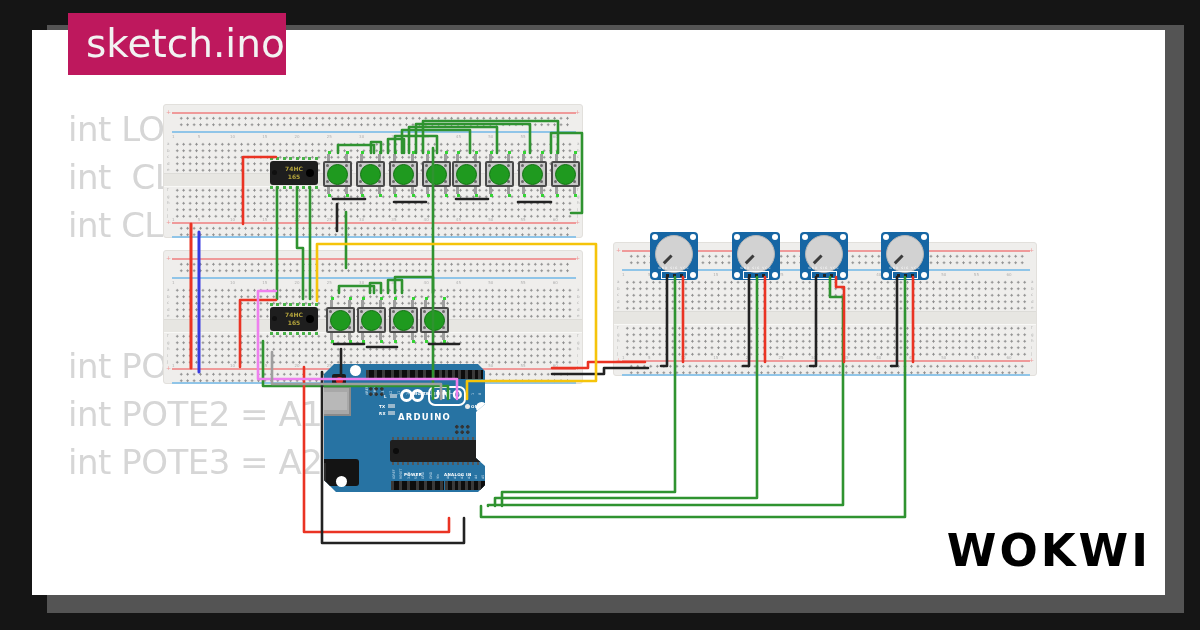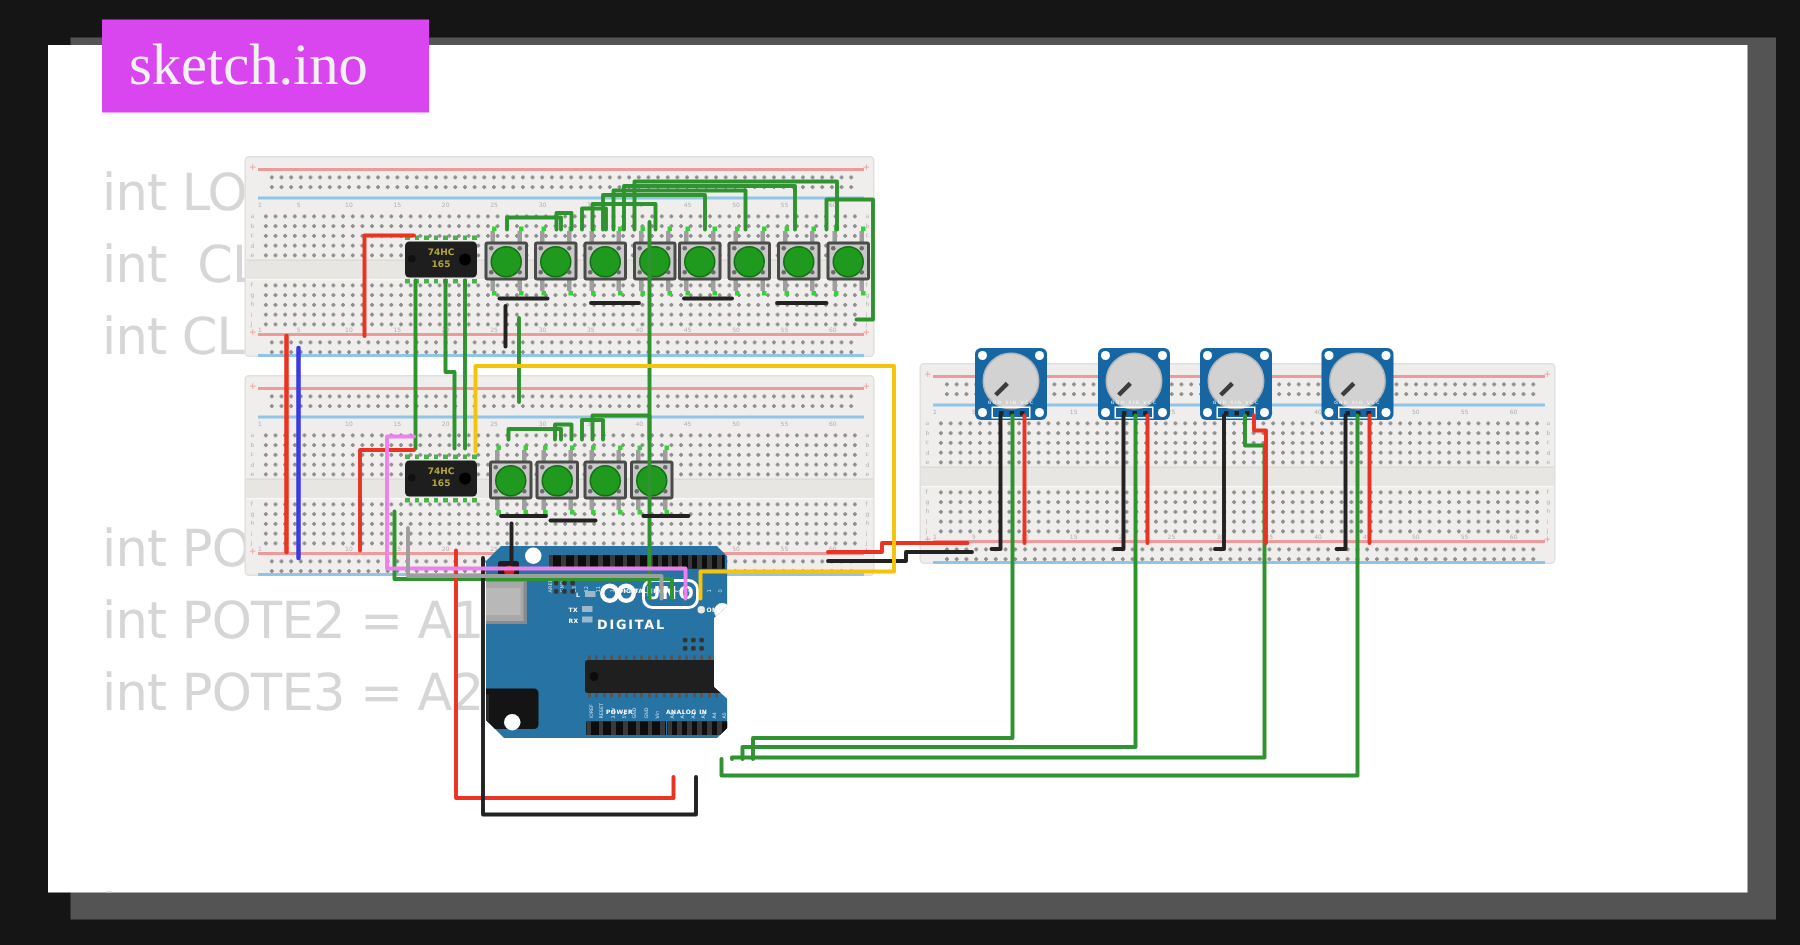--- a/index.html
+++ b/index.html
@@ -1,22 +1,22 @@
 <!DOCTYPE html>
 <html><head>
 <meta charset="utf-8">
 <style>
   html,body{margin:0;padding:0;}
   body{width:1200px;height:630px;background:#151515;position:relative;overflow:hidden;
        font-family:"DejaVu Sans","Liberation Sans",sans-serif;}
   .shadow{position:absolute;left:47px;top:25px;width:1137px;height:588px;background:#545454;}
   .canvas{position:absolute;left:32px;top:30px;width:1133px;height:565px;background:#ffffff;overflow:hidden;}
   .layer{position:absolute;left:-32px;top:-30px;width:1200px;height:630px;}
-  .tab{position:absolute;left:68px;top:13px;width:218px;height:62px;background:#d946ef;color:#f2f2f2;
-       font-size:39px;line-height:62px;padding-left:18px;box-sizing:border-box;font-family:Liberation Serif, serif;}
+  .tab{position:absolute;left:68px;top:13px;width:218px;height:62px;background:#be185d;color:#f2f2f2;
+       font-size:39px;line-height:62px;padding-left:18px;box-sizing:border-box;}
   .logo{position:absolute;right:14px;bottom:18px;font-size:45px;font-weight:bold;letter-spacing:3px;color:#000;}
   .code-line{position:absolute;left:68px;font-size:34px;color:#d6d6d6;letter-spacing:-0.5px;white-space:pre;}
   
   .bb{position:absolute;background:#efeeec;border:1px solid #e2e0dc;border-radius:3px;box-sizing:border-box;}
   .rline{position:absolute;height:1.5px;}
   .rl-red{background:#ef9a9a;}
   .rl-blue{background:#90c5e8;}
   .dots{position:absolute;background-image:radial-gradient(#8f8f8f 1.05px, rgba(0,0,0,0) 1.3px);}
   .channel{position:absolute;left:0;height:12px;width:100%;background:#e7e6e2;border-top:1px solid #dddcd8;border-bottom:1px solid #f8f8f6;}
   .nums{position:absolute;font-size:4px;color:#b0b0b0;}
@@ -546,39 +546,40 @@
         <div class="icsp" style="left: 130px; top: 60px;"></div>
         <div class="usb">
           <div style="position: absolute; inset: 4px 2px 4px 6px; background: rgb(184, 184, 184);"></div>
         </div>
         <div class="jack">
           <div style="position: absolute; left: 2px; top: 4px; width: 8px; height: 19px; background: rgb(42, 42, 42);"></div>
         </div>
         <div class="ring" style="left: 76px; top: 25px;"></div>
         <div class="ring" style="left: 87px; top: 25px;"></div>
         <div class="unobox">UNO</div>
-        <div class="brand">DIGITAL</div>
+        <div class="brand">ARDUINO</div>
         <div class="wlab" style="left: 60px; top: 30px; font-size: 4px;">L</div>
         <div class="led" style="left: 66px; top: 30px; width: 7px; height: 4px;"></div>
         <div class="wlab" style="left: 55px; top: 40px; font-size: 4px;">TX</div>
         <div class="led" style="left: 64px; top: 40px; width: 7px; height: 4px;"></div>
         <div class="wlab" style="left: 55px; top: 47px; font-size: 4px;">RX</div>
         <div class="led" style="left: 64px; top: 47px; width: 7px; height: 4px;"></div>
         <div class="wlab" style="left: 147px; top: 40px; font-size: 4px;">ON</div>
         <div class="led" style="left: 141px; top: 40px; width: 5px; height: 5px; border-radius: 50%; background: rgb(232, 232, 232);"></div>
         <div class="mcu">
           <div class="pins" style="top: -3px;"></div>
           <div class="pins" style="bottom: -3px;"></div>
           <div style="position: absolute; left: 3px; top: 8px; width: 6px; height: 6px; border-radius: 50%; background: rgb(12, 12, 12);"></div>
         </div>
         <div class="hole" style="left: 26px; top: 1px;"></div>
         <div class="hole" style="left: 152px; top: 38px;"></div>
         <div class="hole" style="left: 12px; top: 112px;"></div>
       </div>
     </div>
+  <div class="logo">WOKWI</div>
 <svg class="wires" width="1200" height="630">
       <polyline points="374,153 374,145 338,145 338,153" fill="none" stroke="#2f9330" stroke-width="2.6" stroke-linecap="round" stroke-linejoin="round"></polyline>
       <polyline points="381,153 381,142 371,142 371,153" fill="none" stroke="#2f9330" stroke-width="2.6" stroke-linecap="round" stroke-linejoin="round"></polyline>
       <polyline points="388,153 388,139 404,139 404,153" fill="none" stroke="#2f9330" stroke-width="2.6" stroke-linecap="round" stroke-linejoin="round"></polyline>
       <polyline points="395,153 395,136 437,136 437,153" fill="none" stroke="#2f9330" stroke-width="2.6" stroke-linecap="round" stroke-linejoin="round"></polyline>
       <polyline points="402,153 402,130 470,130 470,153" fill="none" stroke="#2f9330" stroke-width="2.6" stroke-linecap="round" stroke-linejoin="round"></polyline>
       <polyline points="409,153 409,127 497,127 497,153" fill="none" stroke="#2f9330" stroke-width="2.6" stroke-linecap="round" stroke-linejoin="round"></polyline>
       <polyline points="416,153 416,124 530,124 530,153" fill="none" stroke="#2f9330" stroke-width="2.6" stroke-linecap="round" stroke-linejoin="round"></polyline>
       <polyline points="423,153 423,121 558,121 558,153" fill="none" stroke="#2f9330" stroke-width="2.6" stroke-linecap="round" stroke-linejoin="round"></polyline>
       <polyline points="551,153 551,133 582,133 582,213 571,213" fill="none" stroke="#2f9330" stroke-width="2.6" stroke-linecap="round" stroke-linejoin="round"></polyline>

